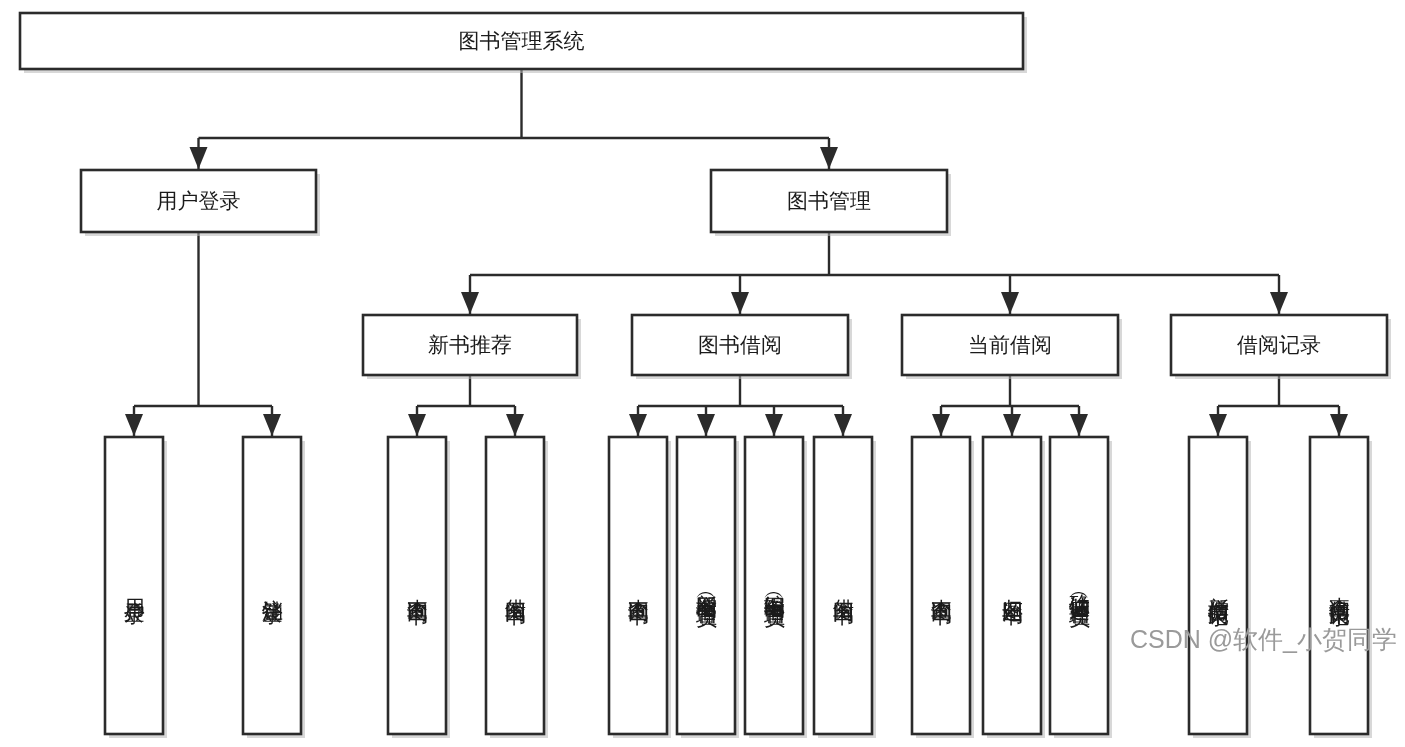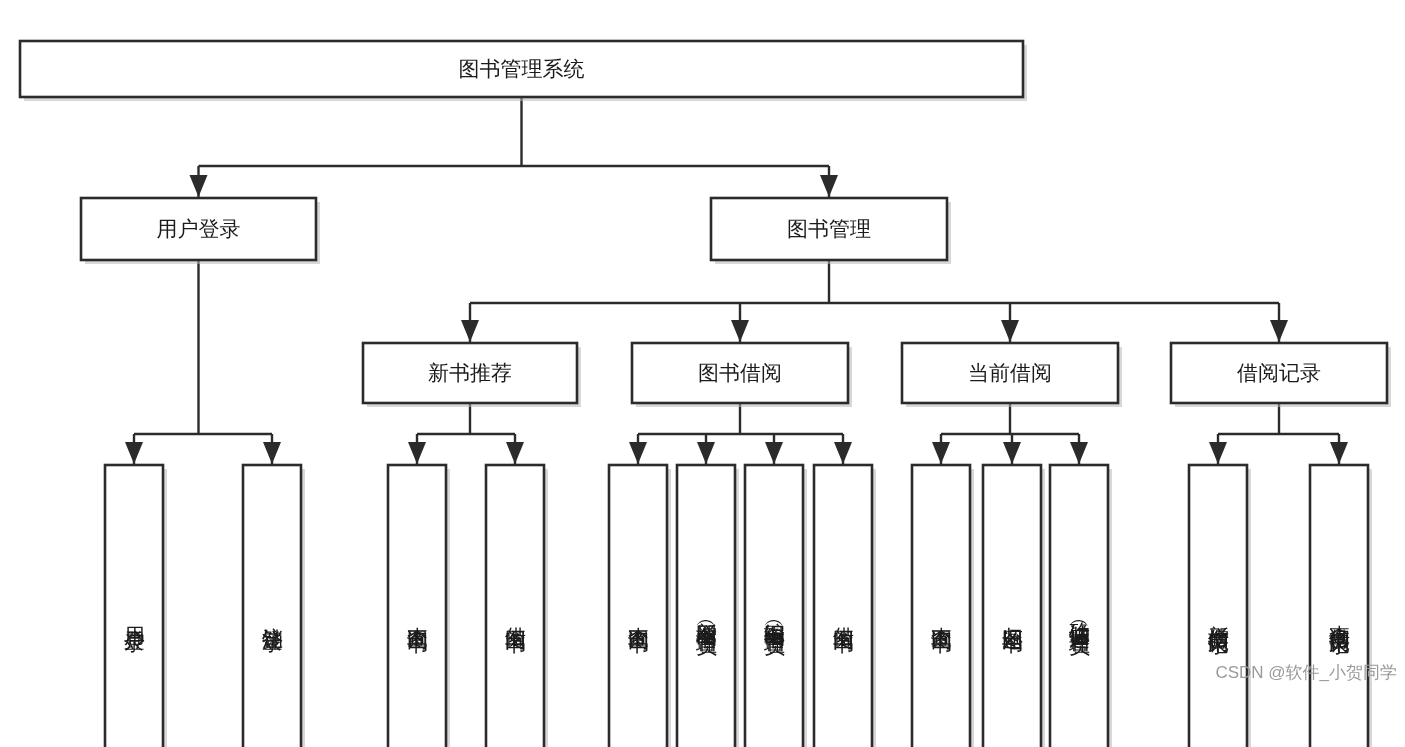--- a/index.html
+++ b/index.html
@@ -11,21 +11,20 @@
     width: 1405px;
     height: 747px;
     font-family: "Liberation Sans", "DejaVu Sans", sans-serif;
     overflow: hidden;
   }
   #diagram-root {
     position: relative;
     width: 1405px;
     height: 662px;
     background: #ffffff;
-    margin-top: 28px;
   }
   svg.diagram-canvas {
     position: absolute;
     left: 0;
     top: 0;
     width: 1405px;
     height: 747px;
   }
   .node-box {
     fill: #ffffff;
@@ -67,21 +66,21 @@
     line-height: 1.18;
     letter-spacing: 2px;
     color: #1b1b1b;
     white-space: nowrap;
   }
   .watermark {
     position: absolute;
     right: 8px;
     bottom: 6px;
     font-family: "Liberation Sans", "DejaVu Sans", sans-serif;
-    font-size: 17px;
+    font-size: 25px;
     color: #9a9a9a;
     white-space: nowrap;
   }
 </style>
 </head>
 <body>
 
 <div id="diagram-root">
 
   <svg class="diagram-canvas" viewBox="0 0 1405 747">

